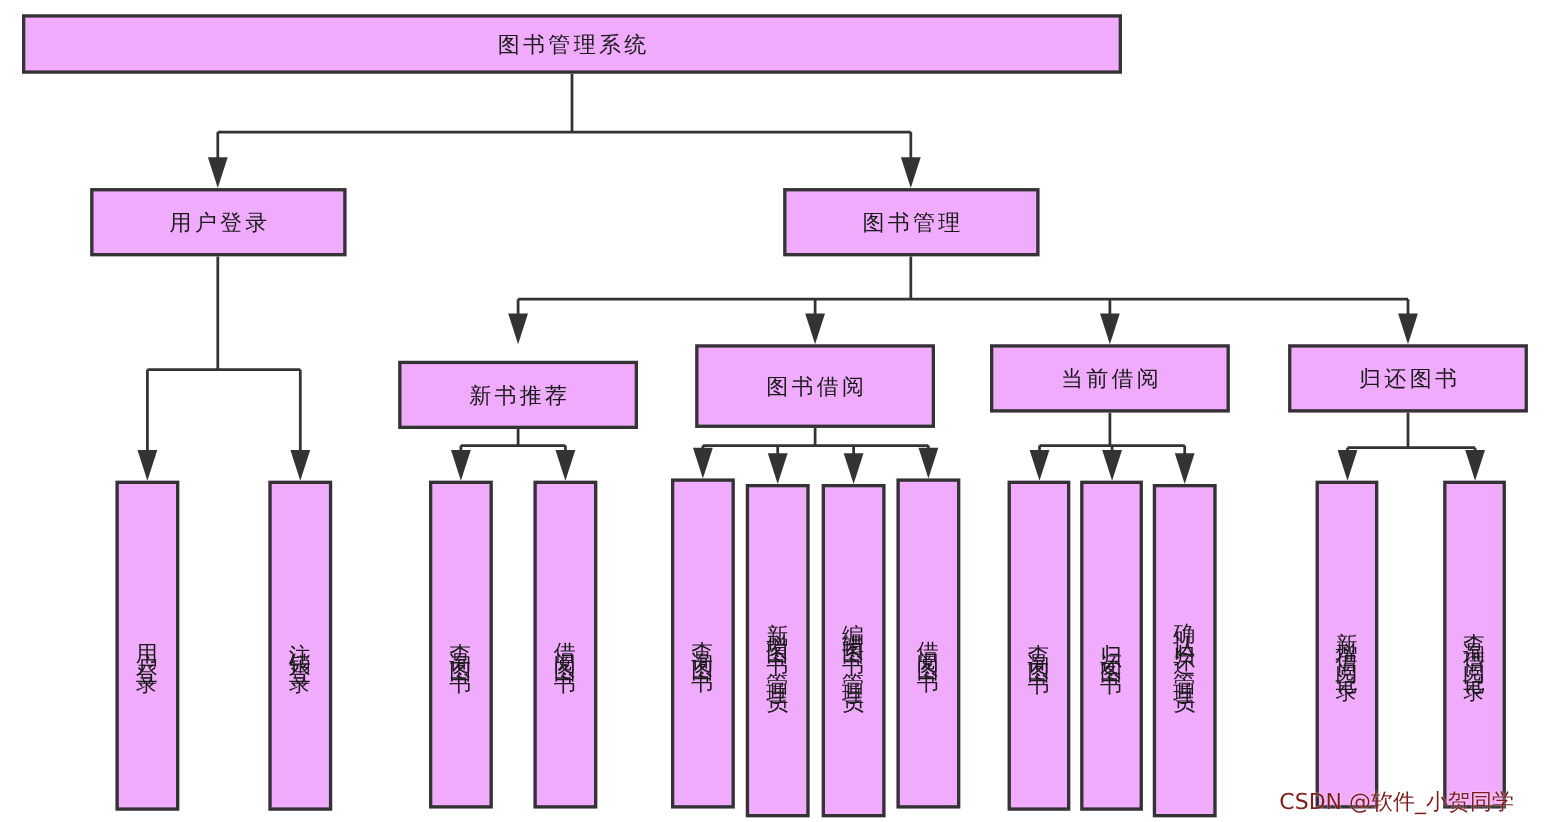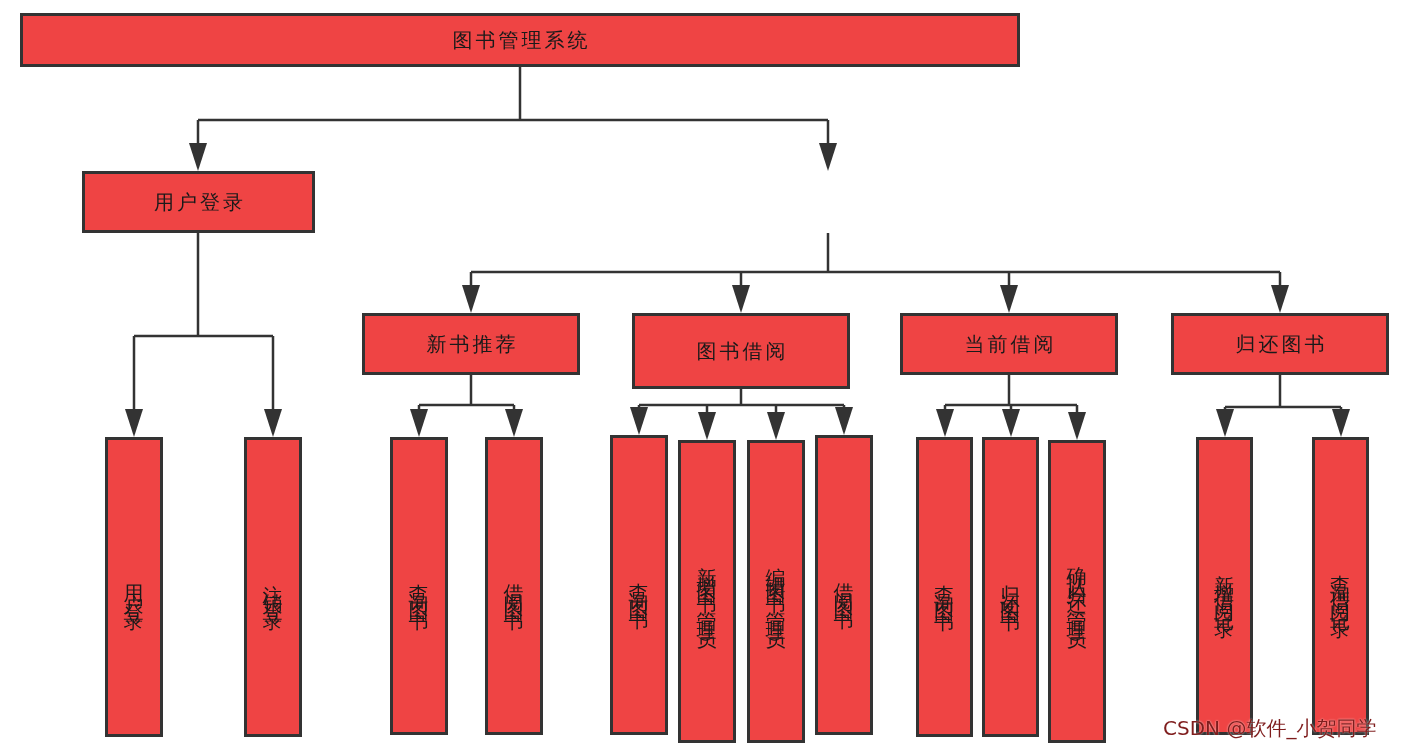--- a/index.html
+++ b/index.html
@@ -19,21 +19,21 @@
   svg.connectors path, svg.connectors line {
     stroke: #333333;
     stroke-width: 2.5;
     fill: none;
   }
   svg.connectors polygon { fill: #333333; stroke: none; }
   .node {
     position: absolute;
     box-sizing: border-box;
     border: 3px solid #333333;
-    background: #ef4444;
+    background: #f0abfc;
     display: flex;
     align-items: center;
     justify-content: center;
     color: #1a1a1a;
   }
   .h-node { font-size: 20px; letter-spacing: 3px; text-indent: 3px; white-space: nowrap; }
   .v-node .v-text {
     writing-mode: vertical-rl;
     text-orientation: mixed;
     font-size: 20px;
@@ -115,22 +115,23 @@
     <path d="M1225 407 H1341"></path>
     <line x1="1225" y1="407" x2="1225" y2="413"></line>
     <polygon points="1216,409 1234,409 1225,437"></polygon>
     <line x1="1341" y1="407" x2="1341" y2="413"></line>
     <polygon points="1332,409 1350,409 1341,437"></polygon>
   </svg>
 
   <div class="node h-node" style="left:20px; top:13px; width:1000px; height:54px;">图书管理系统</div>
 
   <div class="node h-node" style="left:82px; top:171px; width:233px; height:62px;">用户登录</div>
+  <div class="node h-node" style="left:712px; top:171px; width:233px; height:62px;">图书管理</div>
 
-  <div class="node h-node" style="left:362px; top:313px; width:218px; height:62px;">新书推荐</div>
+  <div class="node h-node" style="left:362px; top:328px; width:218px; height:62px;">新书推荐</div>
   <div class="node h-node" style="left:632px; top:313px; width:218px; height:76px;">图书借阅</div>
   <div class="node h-node" style="left:900px; top:313px; width:218px; height:62px;">当前借阅</div>
   <div class="node h-node" style="left:1171px; top:313px; width:218px; height:62px;">归还图书</div>
 
   <div class="node v-node" style="left:105px; top:437px; width:58px; height:300px;">
     <span class="v-text">用户登录</span>
   </div>
   <div class="node v-node" style="left:244px; top:437px; width:58px; height:300px;">
     <span class="v-text">注销登录</span>
   </div>

